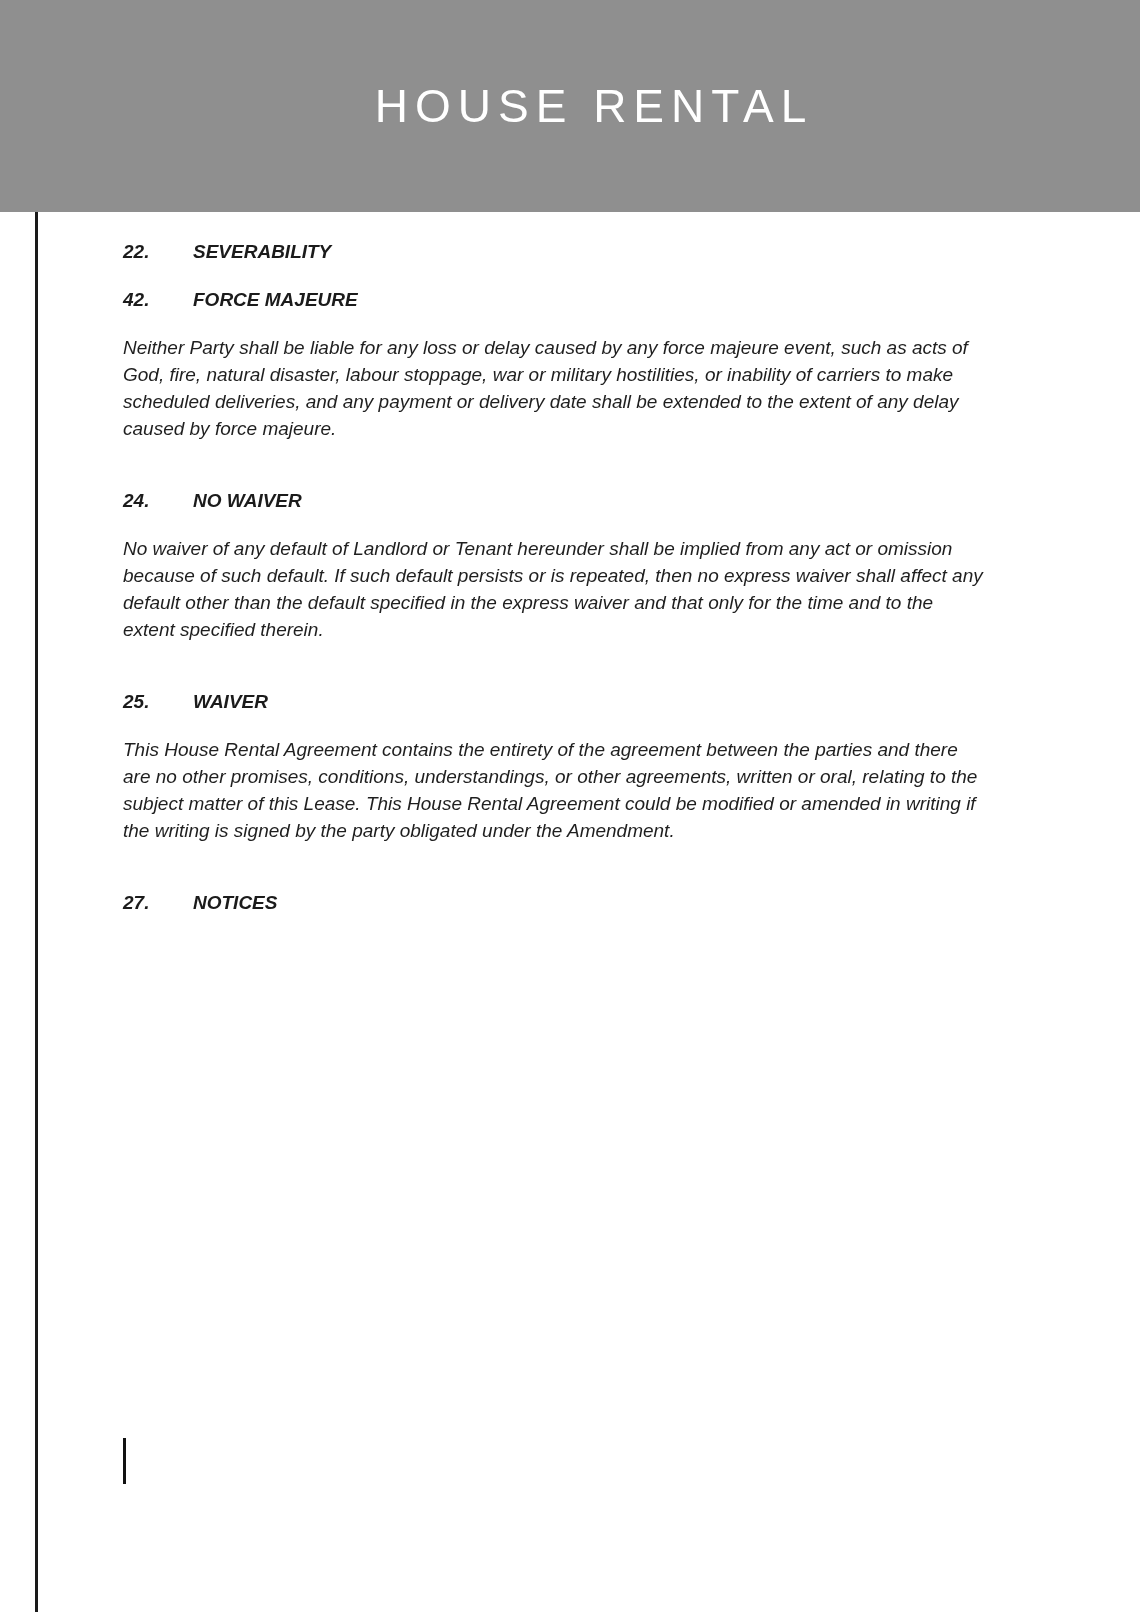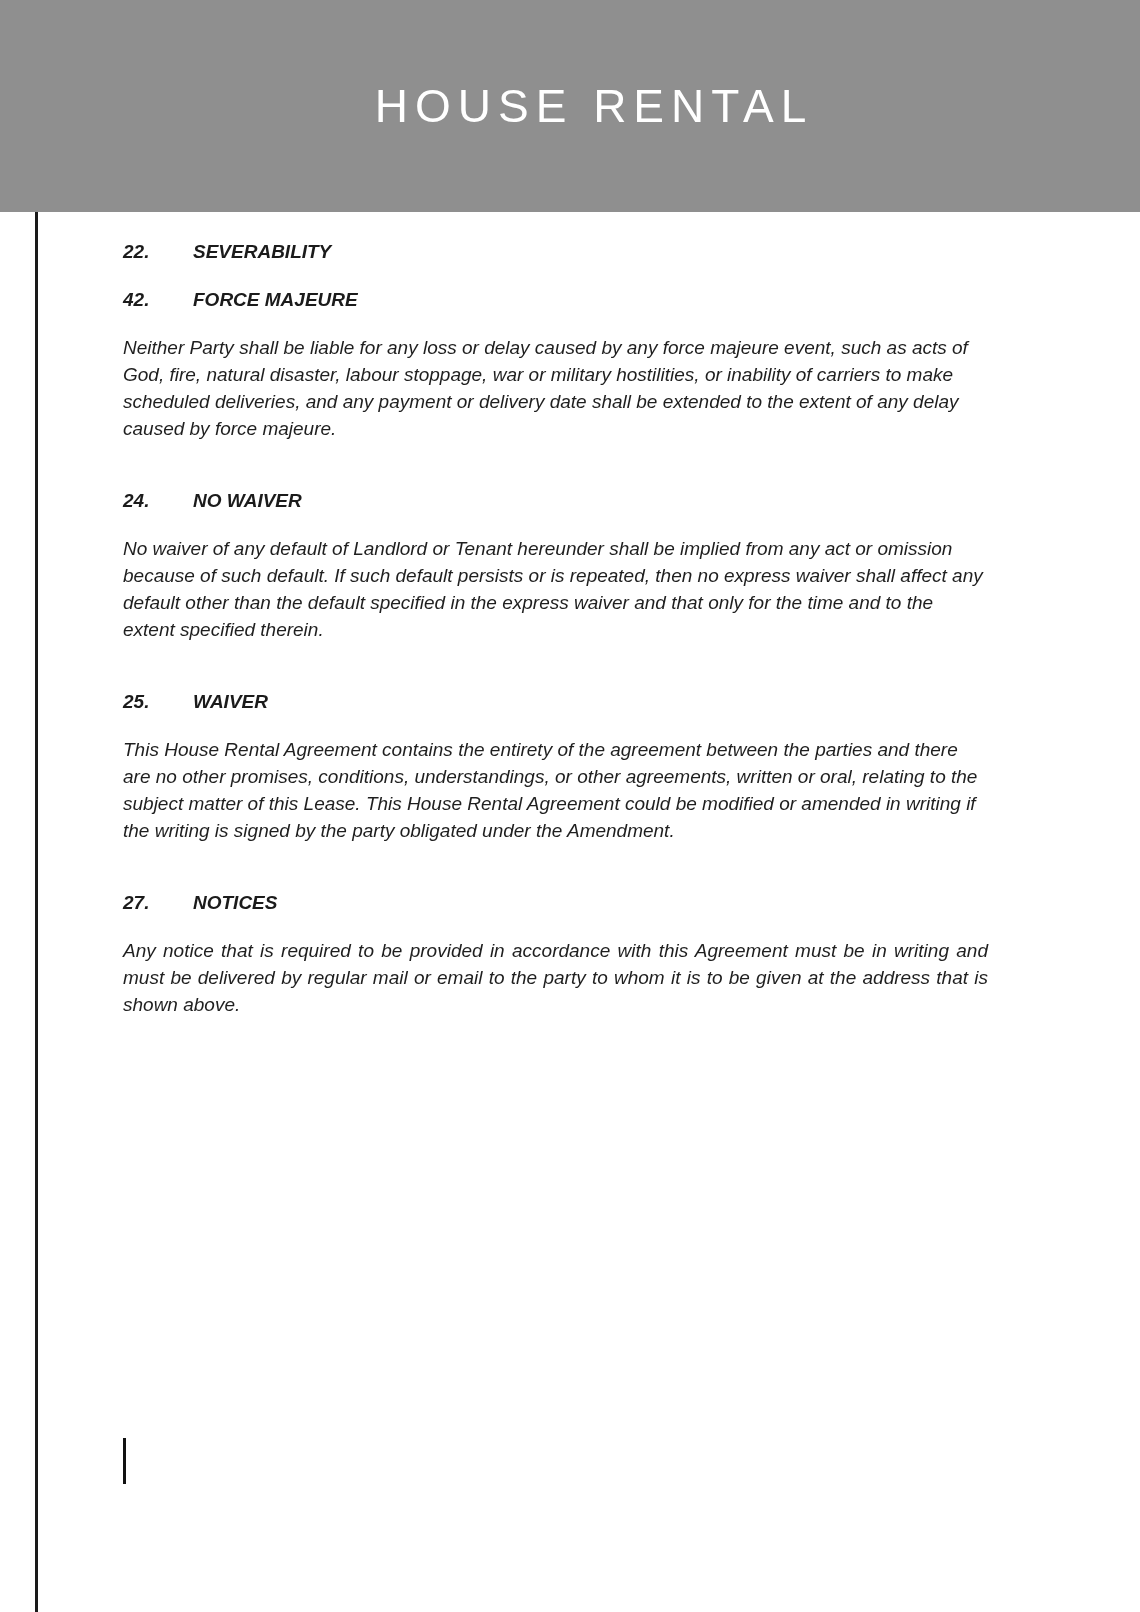--- a/index.html
+++ b/index.html
@@ -126,20 +126,19 @@
     </section>
 
     <section>
       <p class="sec-body">This House Rental Agreement contains the entirety of the agreement between the parties and there are no other promises, conditions, understandings, or other agreements, written or oral, relating to the subject matter of this Lease. This House Rental Agreement could be modified or amended in writing if the writing is signed by the party obligated under the Amendment.</p>
     </section>
 
     <section>
       <div class="sec-head">
         <span class="num">27.</span><span class="head">NOTICES</span>
       </div>
-      <p class="sec-body justify">Any notice that is required to be provided in accordance with this Agreement must be in writing and must be delivered by regular mail or email to the party to whom it is to be given at the address that is shown above.</p>
     </section>
 
   </div>
 
   <div class="text-cursor"></div>
 
 </div>
 
 </body></html>

